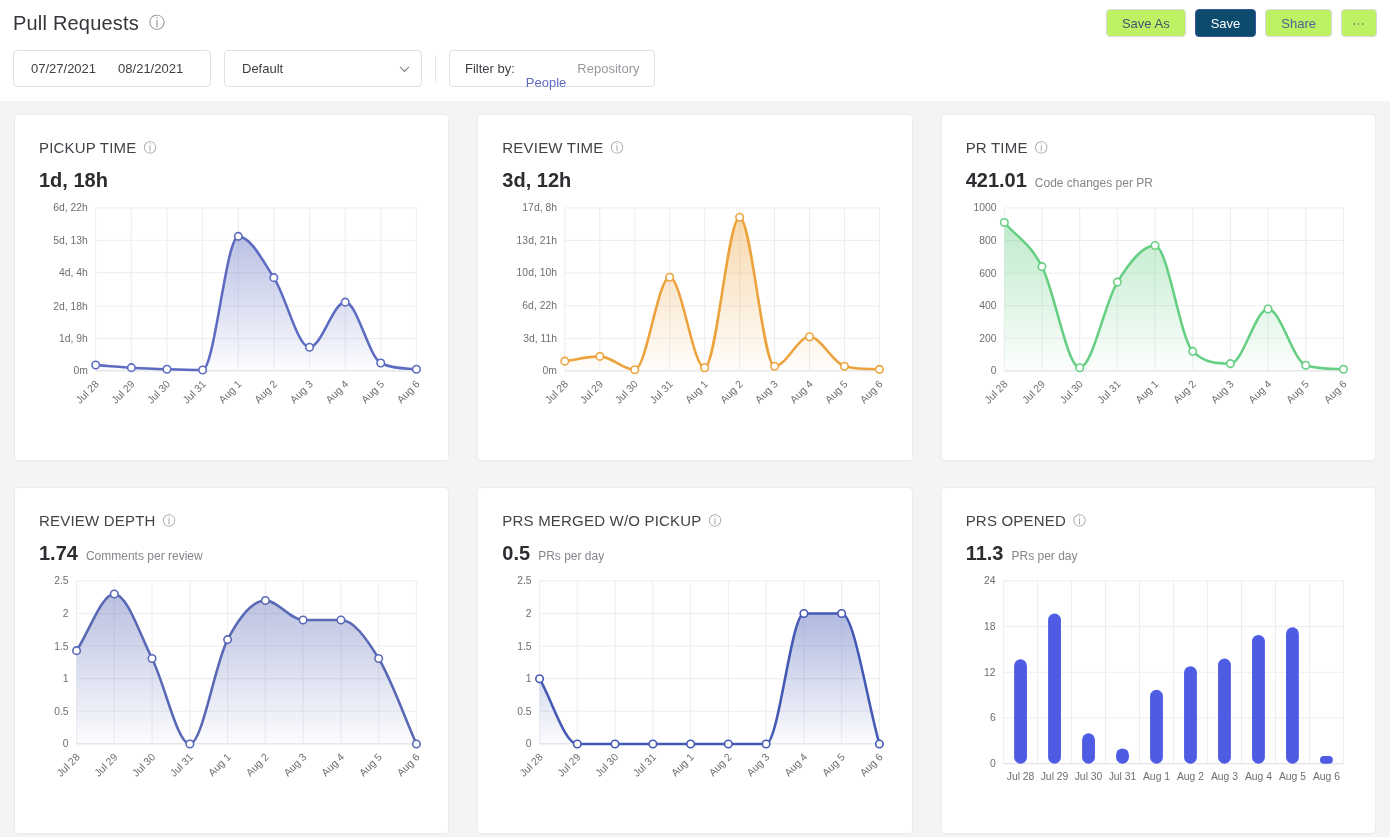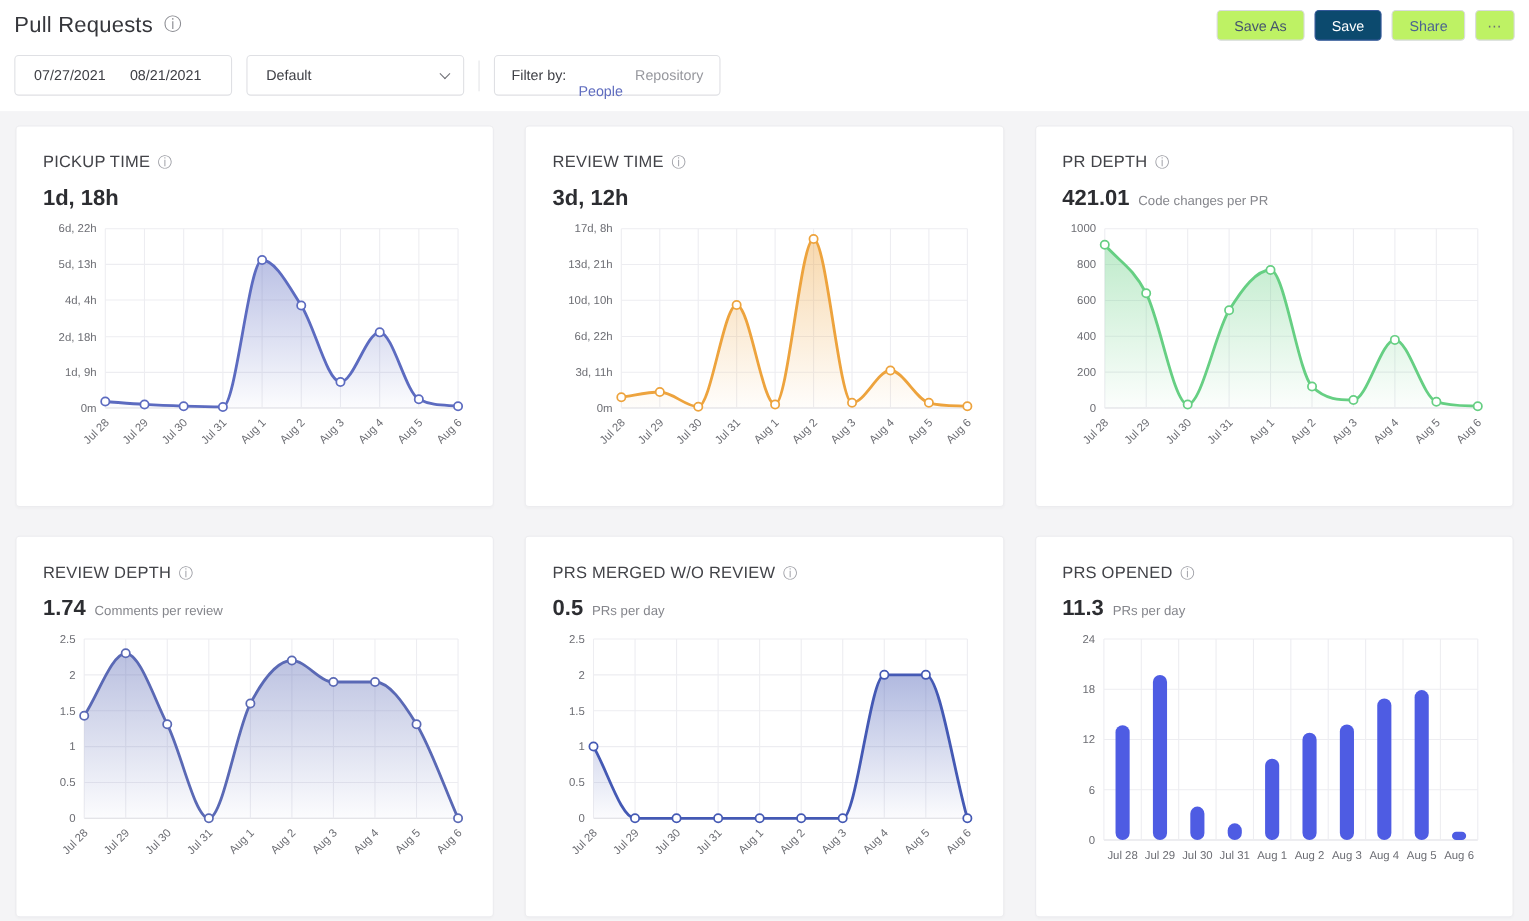--- a/index.html
+++ b/index.html
@@ -205,21 +205,21 @@
         <circle cx="240.5" cy="17.5" r="3.8" fill="#fff" stroke="#eda33d" stroke-width="1.6"></circle>
         <circle cx="275.9" cy="168.2" r="3.8" fill="#fff" stroke="#eda33d" stroke-width="1.6"></circle>
         <circle cx="311.2" cy="138.5" r="3.8" fill="#fff" stroke="#eda33d" stroke-width="1.6"></circle>
         <circle cx="346.6" cy="168.2" r="3.8" fill="#fff" stroke="#eda33d" stroke-width="1.6"></circle>
         <circle cx="382.0" cy="171.4" r="3.8" fill="#fff" stroke="#eda33d" stroke-width="1.6"></circle>
       </svg>
   </div>
 
   <div class="card">
     <div class="card-head">
-      <span class="card-title">PR DEPTH</span>
+      <span class="card-title">PR TIME</span>
       <span class="info sm">ⓘ</span>
     </div>
     <div class="card-value">
       <span class="val">421.01</span>
       <span class="suffix">Code changes per PR</span>
     </div>
     <svg class="chart" viewBox="0 0 390 230">
         <line x1="38.8" y1="173" x2="382" y2="173" stroke="#dcdce1" stroke-width="1"></line>
         <text x="30.799999999999997" y="176.5" text-anchor="end" class="tick">0</text>
         <line x1="38.8" y1="140" x2="382" y2="140" stroke="#ededf1" stroke-width="1"></line>
@@ -331,21 +331,21 @@
         <circle cx="229.1" cy="27.8" r="3.8" fill="#fff" stroke="#5a69b5" stroke-width="1.6"></circle>
         <circle cx="267.3" cy="47.6" r="3.8" fill="#fff" stroke="#5a69b5" stroke-width="1.6"></circle>
         <circle cx="305.6" cy="47.6" r="3.8" fill="#fff" stroke="#5a69b5" stroke-width="1.6"></circle>
         <circle cx="343.8" cy="86.5" r="3.8" fill="#fff" stroke="#5a69b5" stroke-width="1.6"></circle>
         <circle cx="382.0" cy="173.0" r="3.8" fill="#fff" stroke="#5a69b5" stroke-width="1.6"></circle>
       </svg>
   </div>
 
   <div class="card">
     <div class="card-head">
-      <span class="card-title">PRS MERGED W/O REVIEW</span>
+      <span class="card-title">PRS MERGED W/O PICKUP</span>
       <span class="info sm">ⓘ</span>
     </div>
     <div class="card-value">
       <span class="val">0.5</span>
       <span class="suffix">PRs per day</span>
     </div>
     <svg class="chart" viewBox="0 0 390 230">
         <line x1="38" y1="173" x2="382" y2="173" stroke="#dcdce1" stroke-width="1"></line>
         <text x="30" y="176.5" text-anchor="end" class="tick">0</text>
         <line x1="38" y1="140" x2="382" y2="140" stroke="#ededf1" stroke-width="1"></line>

